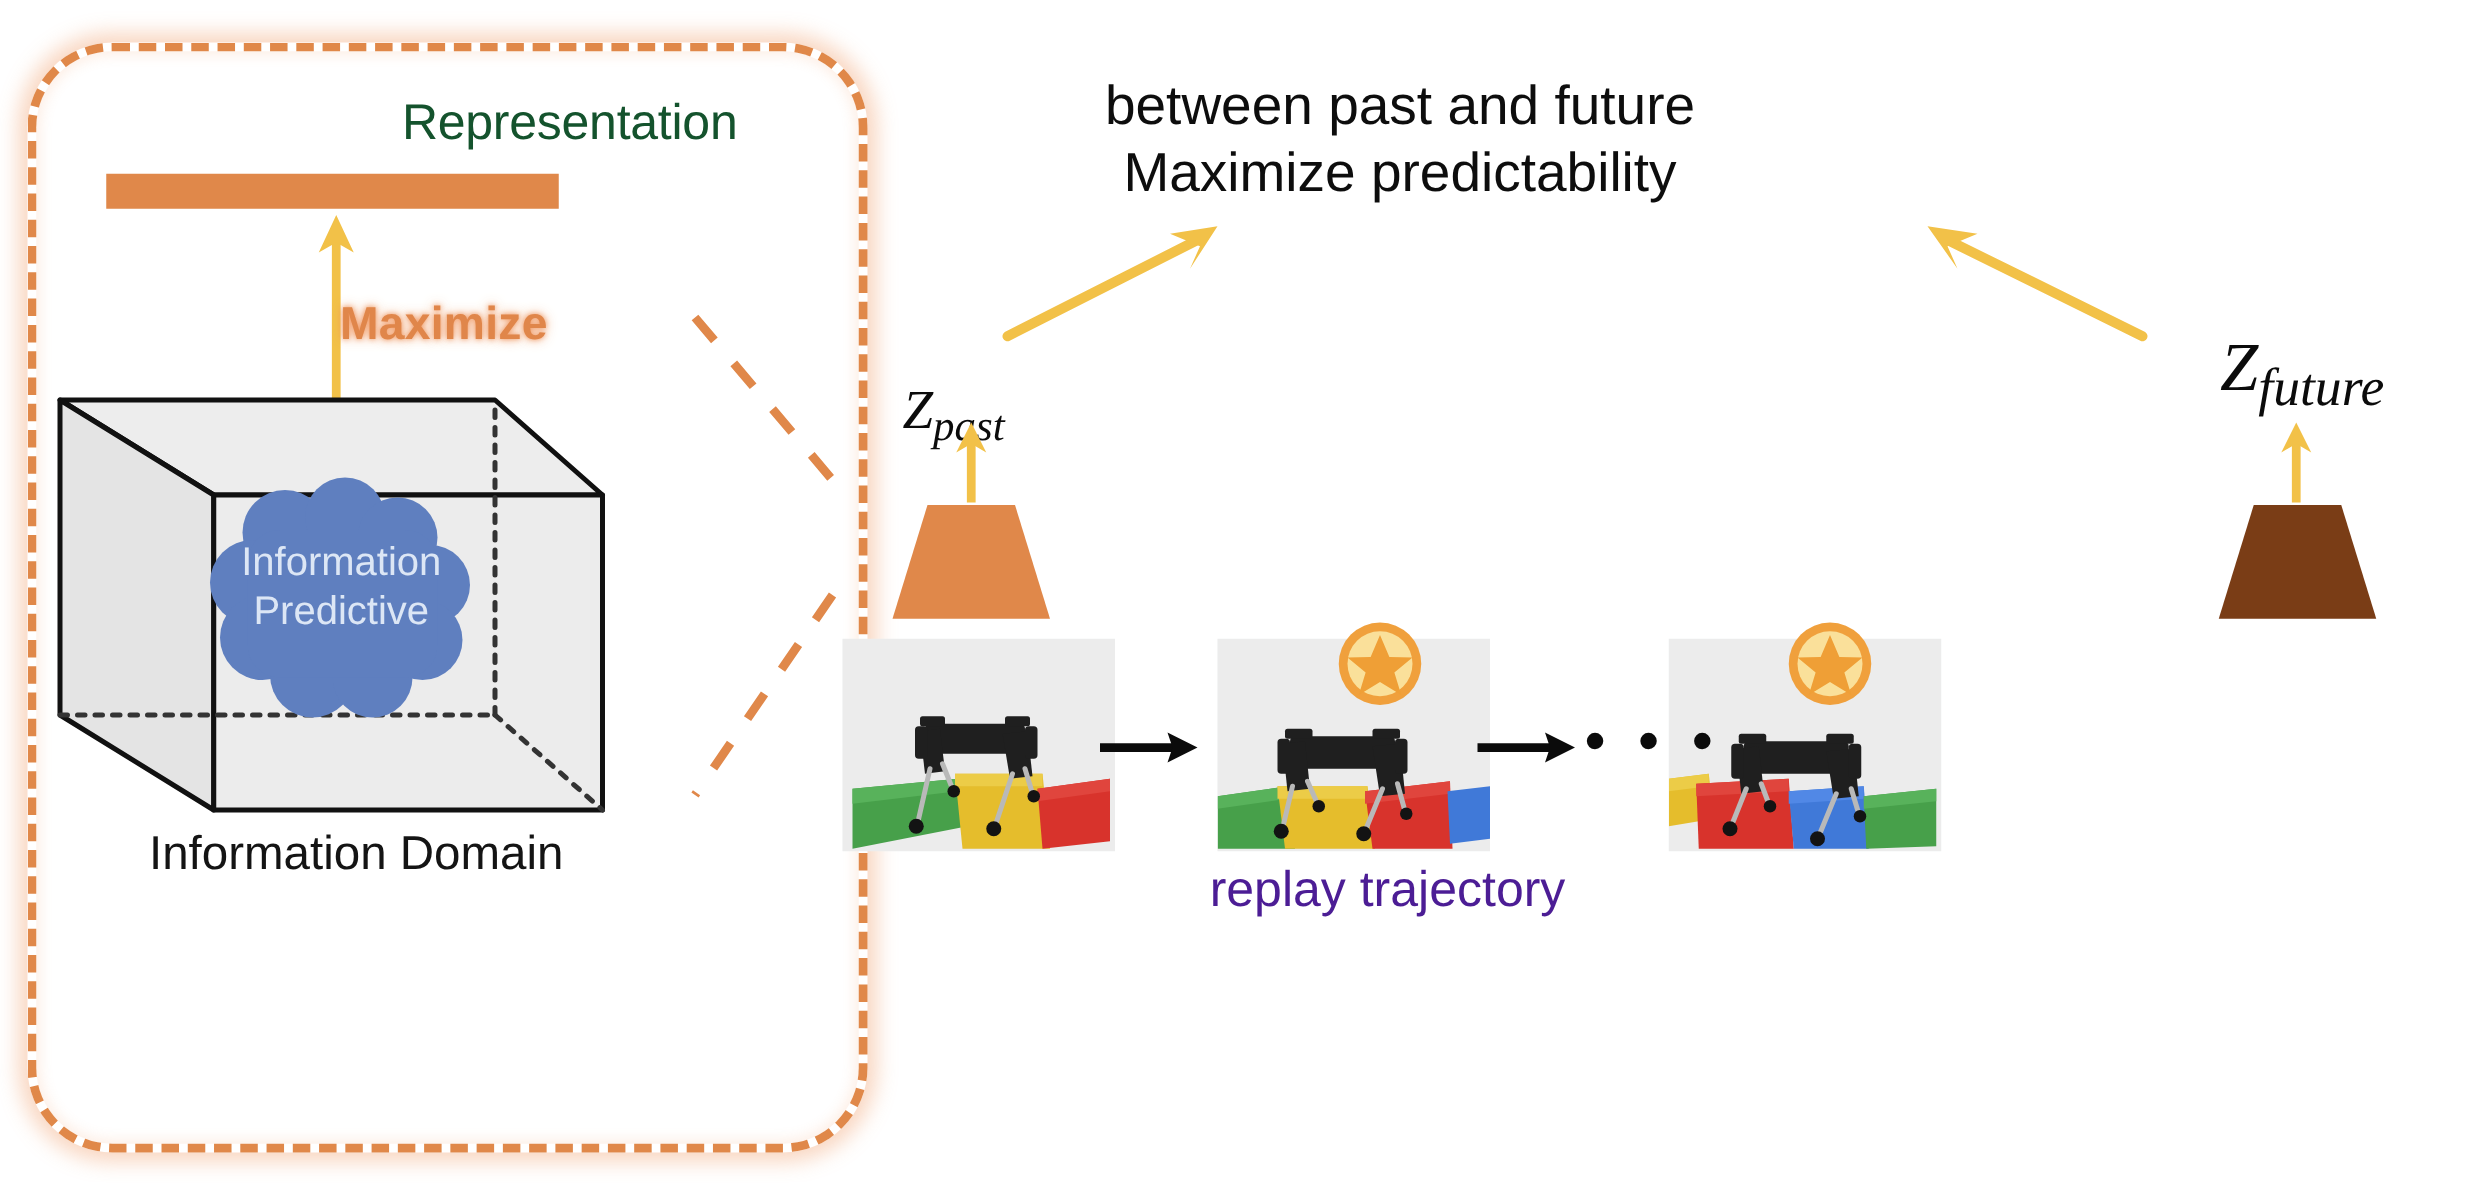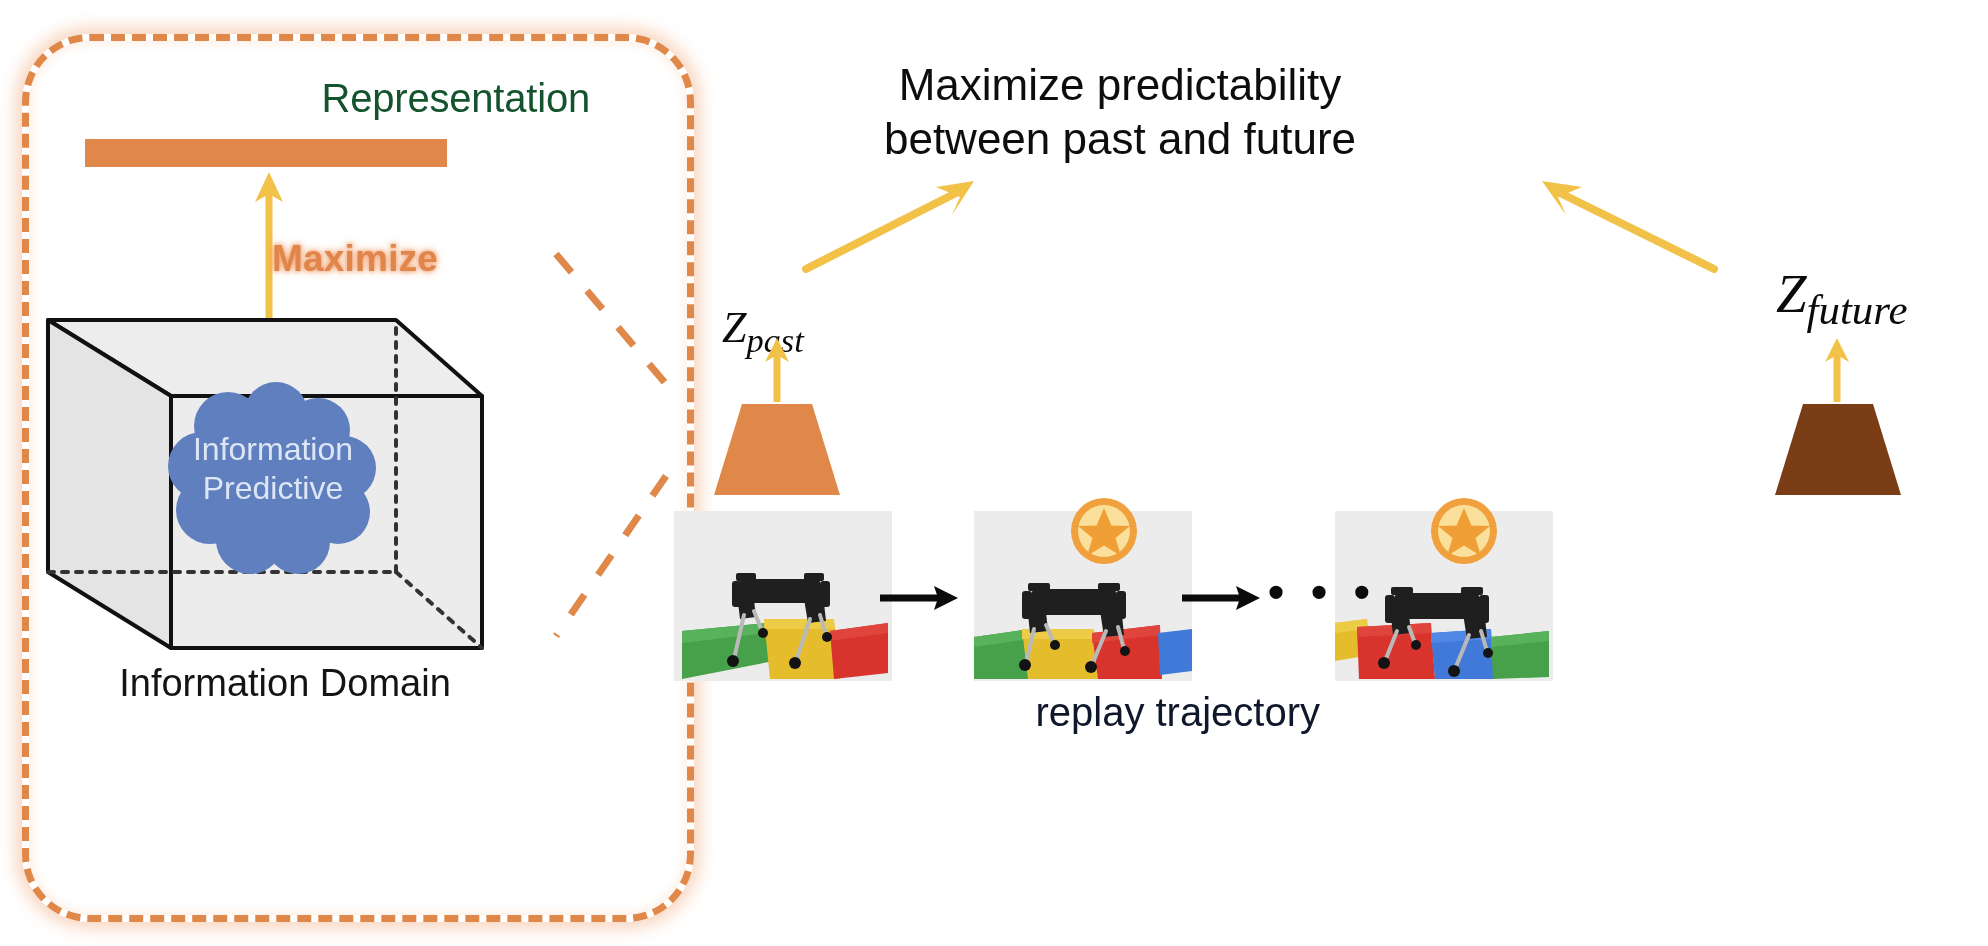--- a/index.html
+++ b/index.html
@@ -92,22 +92,22 @@
   #dots{ left:1268px; top:565px; font-size:46px; color:#0b0b0b;
          letter-spacing:7px; font-weight:700; }
 
   
   .star-badge{ width:72px; height:72px; }
   #star-1{ left:1068px; top:495px; }
   #star-2{ left:1428px; top:495px; }
 
   
   #replay-label{
-    left:900px; top:690px; width:420px; text-align:right;
-    font-size:40px; color:#0f172a;
+    left:900px; top:690px; width:420px; text-align:center;
+    font-size:40px; color:#4c1d95;
   }
 </style>
 </head>
 <body>
 
 <div class="abs" id="left-panel"></div>
 
 <div class="abs" id="representation-label">Representation</div>
 
 <div class="abs" id="representation-bar"></div>
@@ -151,22 +151,22 @@
 </div>
 
 <div class="abs" id="observation-label">Information Domain</div>
 
 <svg class="abs" id="connector" viewBox="0 0 160 410">
   <line x1="16" y1="14" x2="126" y2="144" stroke="#e0884a" stroke-width="7" stroke-dasharray="24 24"></line>
   <line x1="126" y1="236" x2="16" y2="396" stroke="#e0884a" stroke-width="7" stroke-dasharray="24 24"></line>
 </svg>
 
 <div class="abs" id="headline">
+  <div>between past and future</div>
   <div>Maximize predictability</div>
-  <div>between past and future</div>
 </div>
 
 <svg class="abs" id="arrow-past" viewBox="0 0 180 100">
   <line x1="6" y1="94" x2="160" y2="16" stroke="#f2c148" stroke-width="8" stroke-linecap="round"></line>
   <polygon points="174,6 136,12 160,22 152,40" fill="#f2c148"></polygon>
 </svg>
 <svg class="abs" id="arrow-future" viewBox="0 0 200 100">
   <line x1="194" y1="94" x2="36" y2="16" stroke="#f2c148" stroke-width="8" stroke-linecap="round"></line>
   <polygon points="22,6 62,12 38,22 46,40" fill="#f2c148"></polygon>
 </svg>

